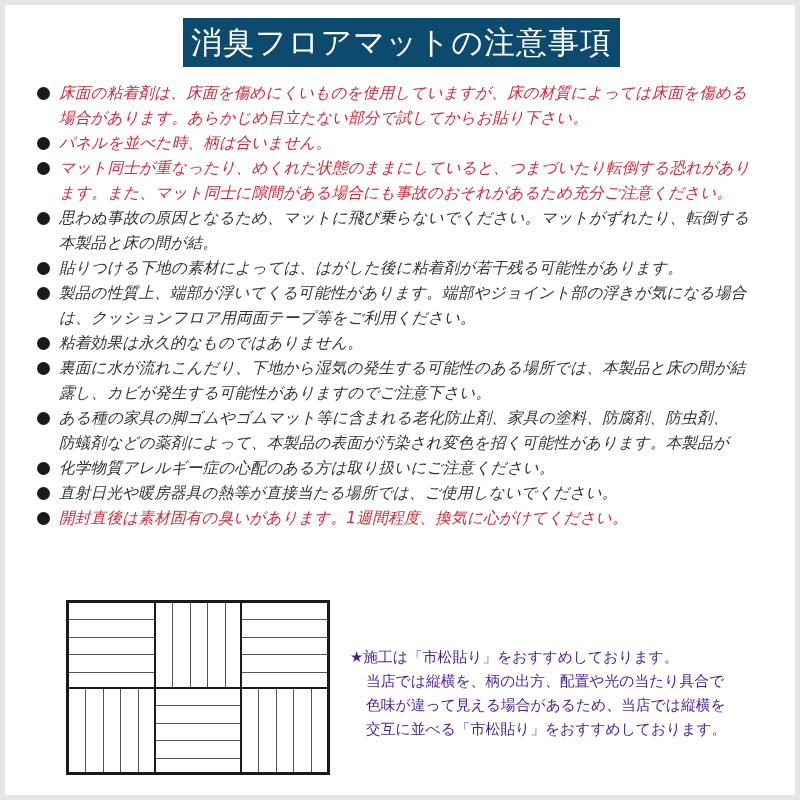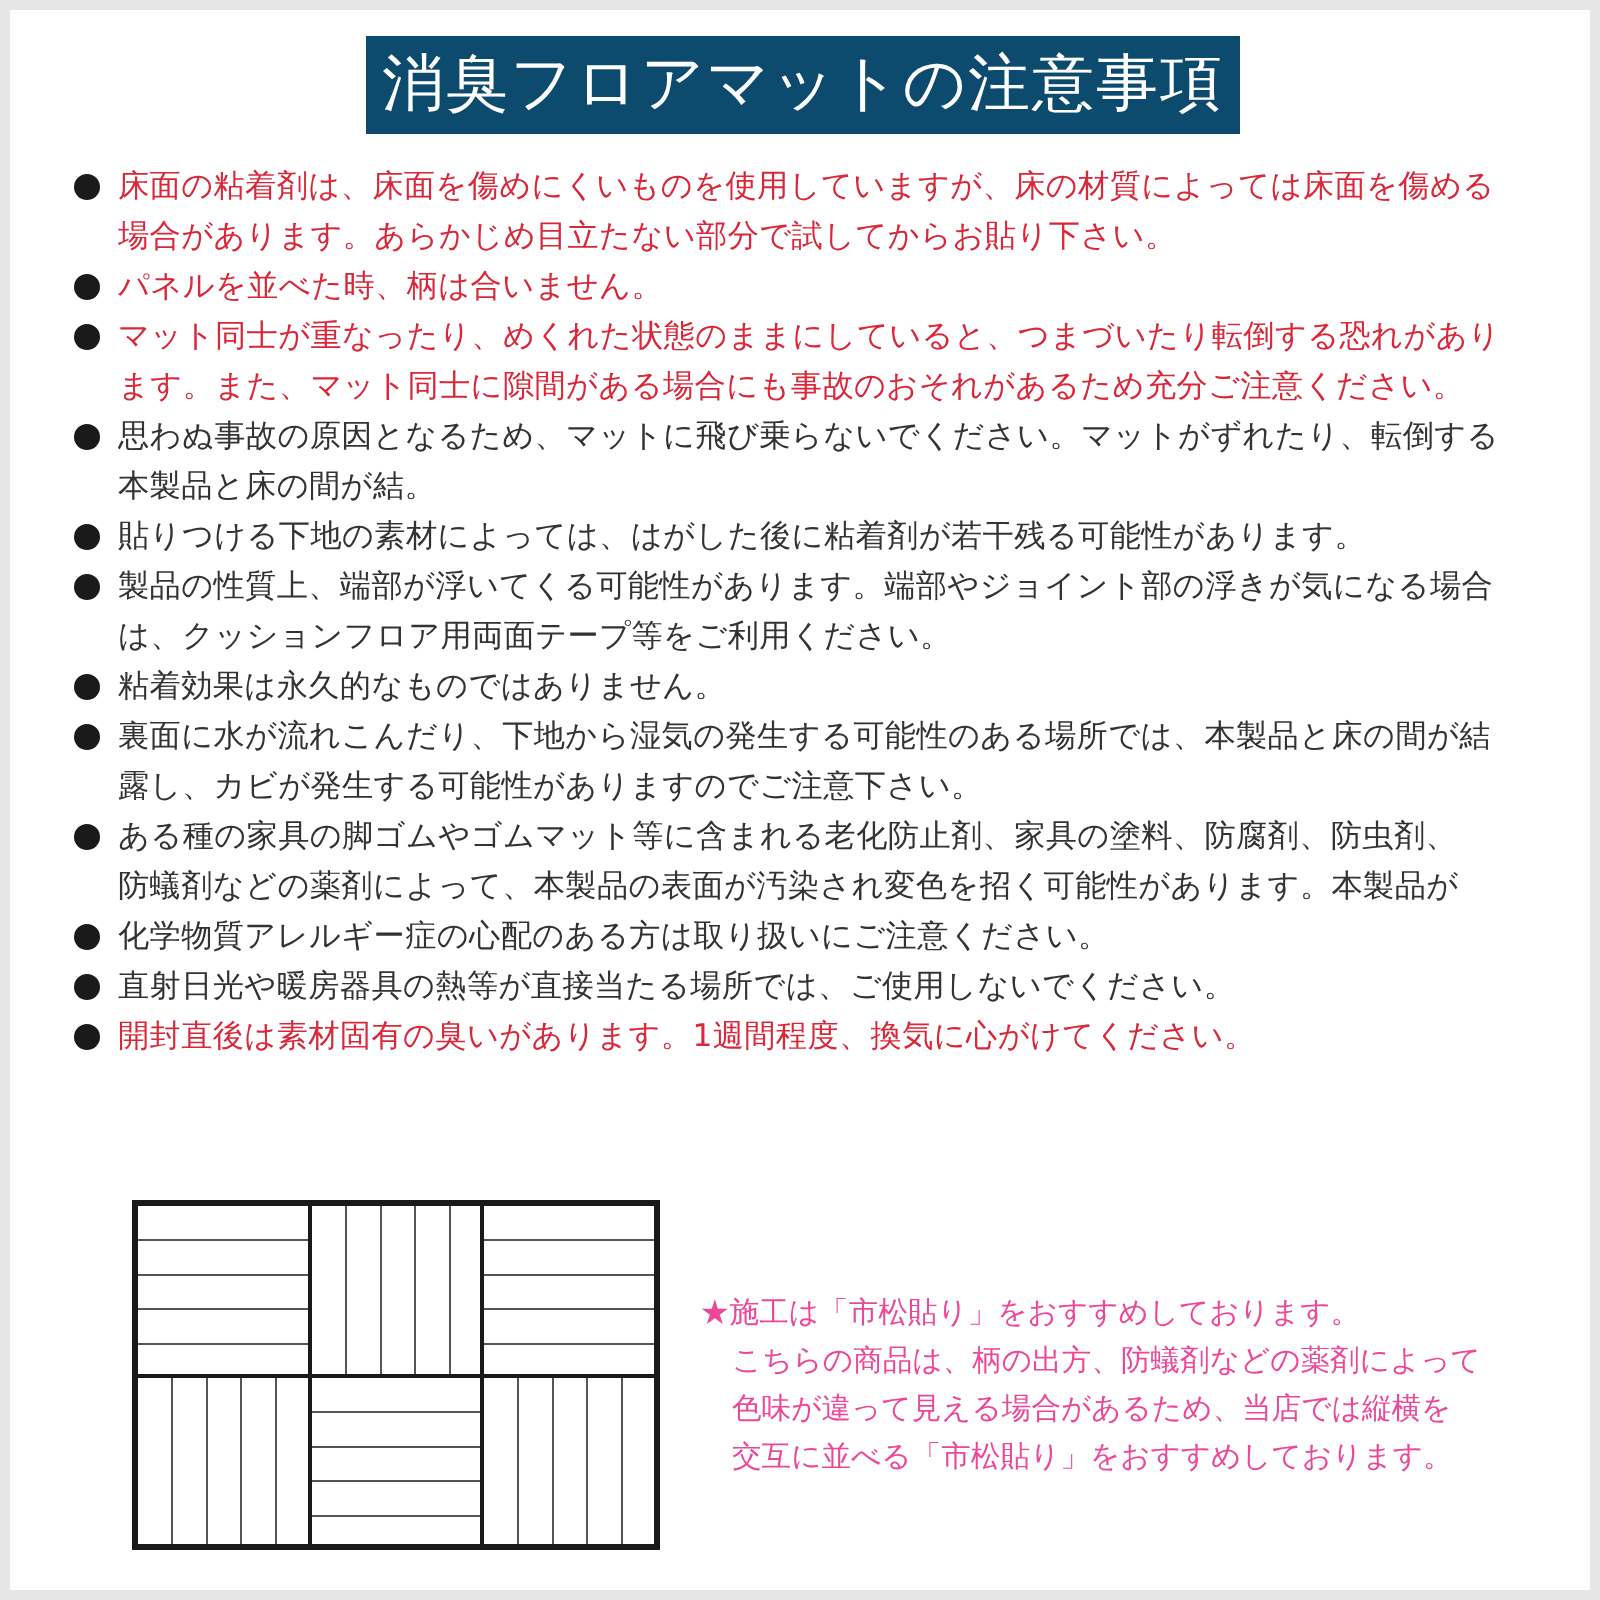--- a/index.html
+++ b/index.html
@@ -45,20 +45,21 @@
       padding: 0;
       list-style: none;
     }
     .note {
       position: relative;
       padding-left: 24px;
       font-size: 15.6px;
       line-height: 25px;
       color: #333333;
       letter-spacing: 0.2px;
+      font-style: italic;
     }
     .note.red { color: #d8283a; }
     .bullet {
       position: absolute;
       left: 2px;
       top: 6px;
       width: 13px;
       height: 13px;
       border-radius: 50%;
       background: #1a1a1a;
@@ -88,22 +89,21 @@
       background: repeating-linear-gradient(to right,
         #ffffff 0px, #ffffff 16.4px, #555555 16.4px, #555555 17.4px);
     }
     .recommend {
       position: absolute;
       left: 345px;
       top: 640px;
       width: 440px;
       font-size: 14.8px;
       line-height: 24px;
-      color: #ec4899;
-      font-family: Liberation Serif, serif;
+      color: #4c1d95;
     }
     .recommend .headline { margin: 0; }
     .recommend .body { margin: 0; padding-left: 16px; }
     .recommend .body span { display: block; }
   </style>
 </head>
 <body>
 
 <div class="page">
 
@@ -171,19 +171,19 @@
     <div class="tile v"></div>
     <div class="tile h"></div>
     <div class="tile v"></div>
     <div class="tile h"></div>
     <div class="tile v"></div>
   </div>
 
   <div class="recommend">
     <p class="headline">★施工は「市松貼り」をおすすめしております。</p>
     <p class="body">
-      <span>こちらの商品は、柄の出方、防蟻剤などの薬剤によって</span>
+      <span>当店では縦横を、柄の出方、配置や光の当たり具合で</span>
       <span>色味が違って見える場合があるため、当店では縦横を</span>
       <span>交互に並べる「市松貼り」をおすすめしております。</span>
     </p>
   </div>
 
 </div>
 
 </body></html>

